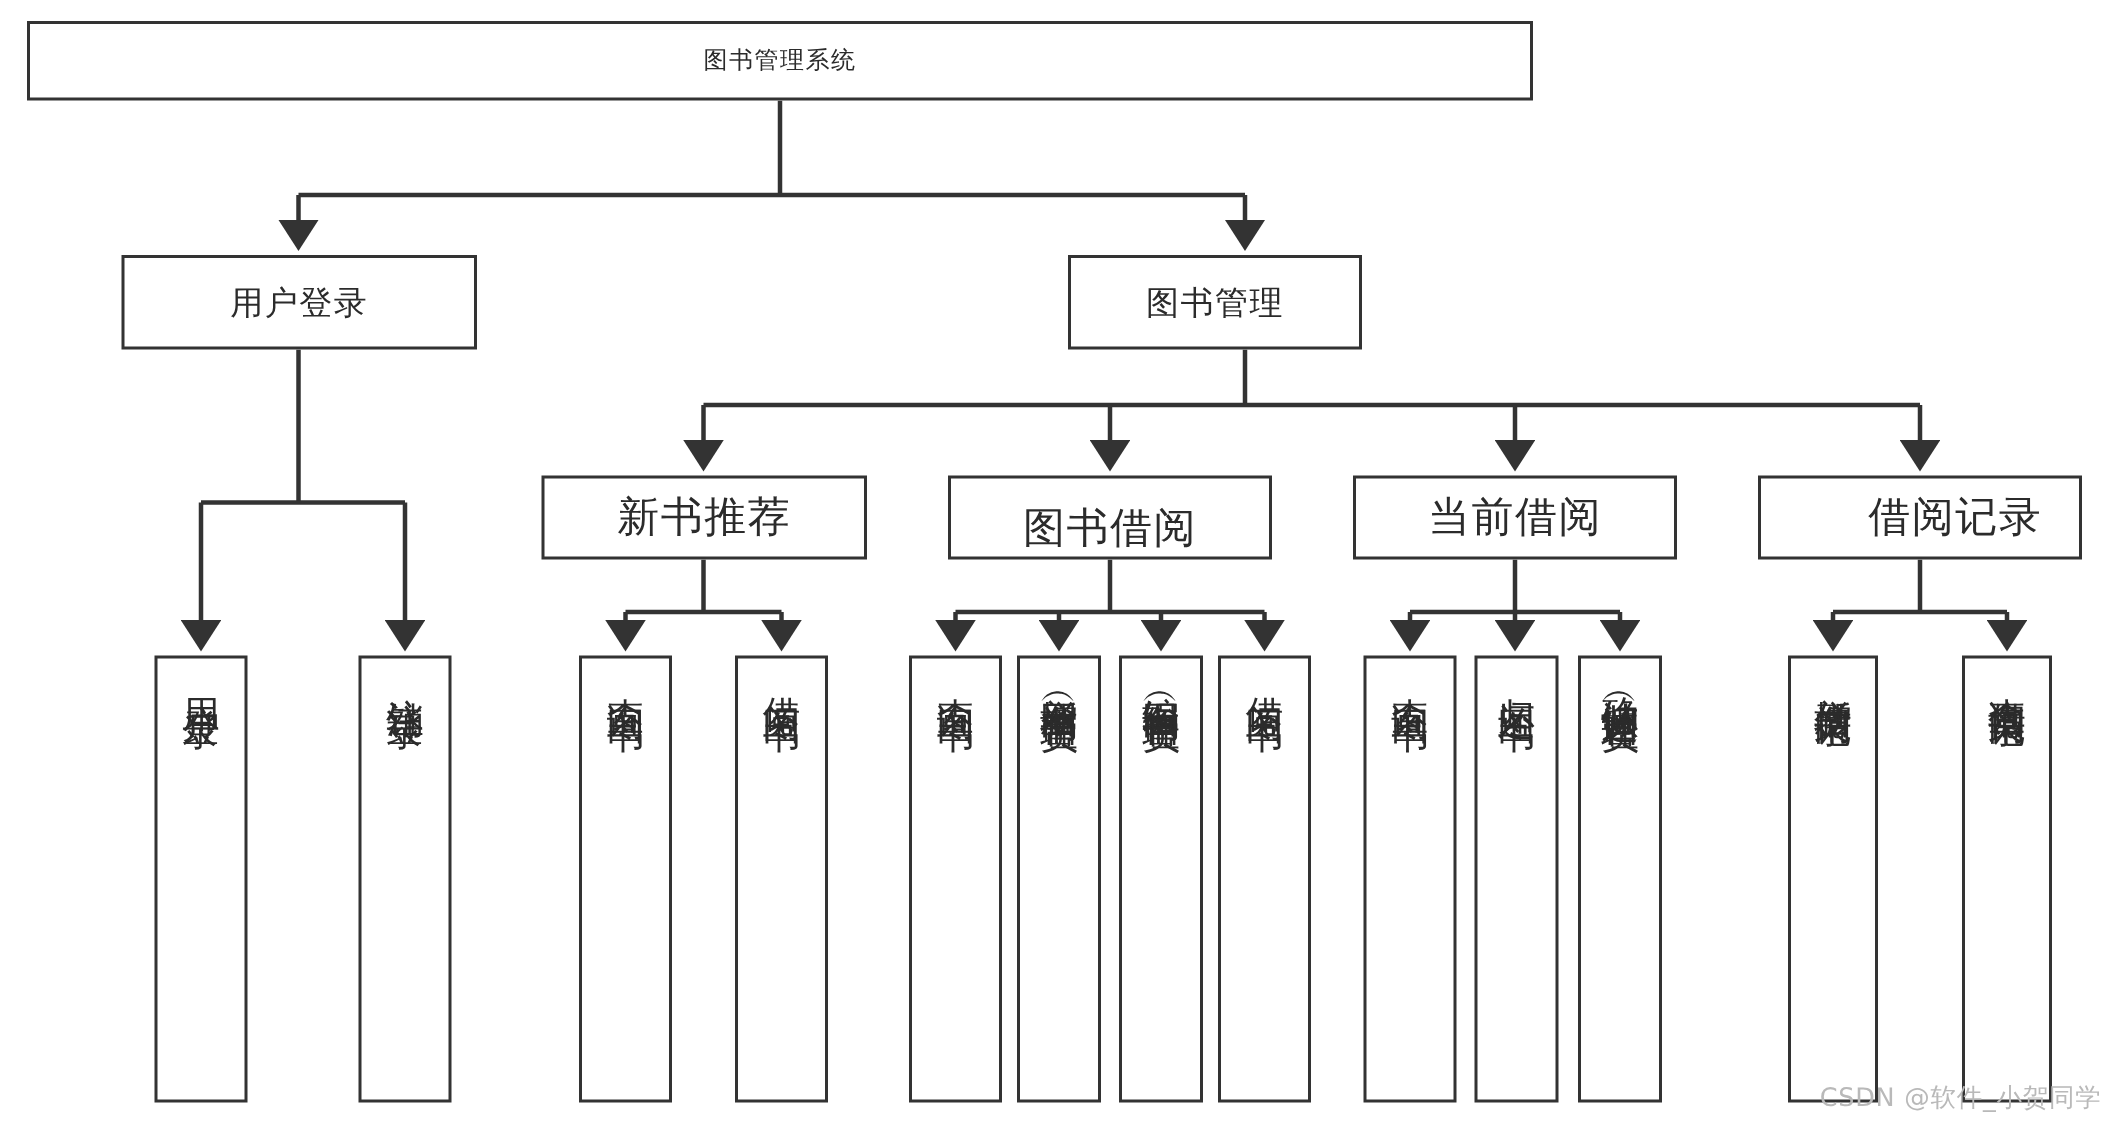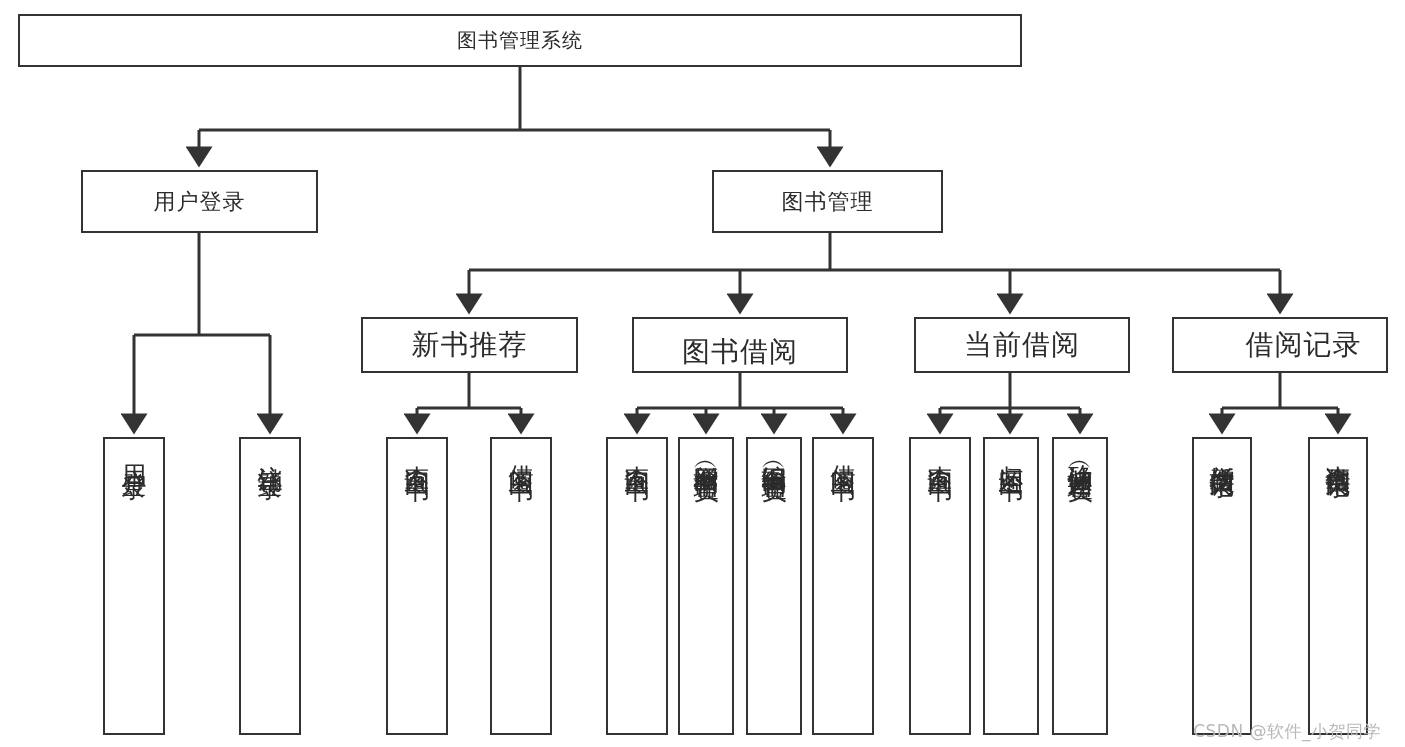--- a/index.html
+++ b/index.html
@@ -29,21 +29,21 @@
     align-items:center;
     justify-content:center;
     color:#2b2b2b;
   }
   .node .label{
     display:block;
     text-align:center;
     letter-spacing:1px;
     white-space:nowrap;
   }
-  .node-root .label{font-size:20px;}
+  .node-root .label{font-size:16px;}
   .node-l1 .label{font-size:22px;}
   .node-l2 .label{font-size:28px;}
   .node-leaf{
     align-items:flex-start;
     justify-content:center;
     padding-top:6px;
   }
   .node-leaf .label{
     writing-mode:vertical-rl;
     text-orientation:upright;
@@ -51,21 +51,21 @@
     line-height:1.08;
     letter-spacing:4px;
     white-space:nowrap;
   }
   .node-leaf.tall .label{
     font-size:25px;
     letter-spacing:2px;
   }
   .watermark{
     position:absolute;
-    right:24px;bottom:4px;
+    right:4px;bottom:4px;
     font-size:17px;
     color:#b9b9b9;
     letter-spacing:0.5px;
     white-space:nowrap;
     font-family:"DejaVu Sans","Liberation Sans",sans-serif;
   }
 </style>
 </head>
 <body>
 
@@ -121,31 +121,31 @@
     </g>
   </svg>
 
   <div class="node node-root" style="left:18px;top:14px;width:1004px;height:53px;">
     <span class="label">图书管理系统</span>
   </div>
 
   <div class="node node-l1" style="left:81px;top:170px;width:237px;height:63px;">
     <span class="label">用户登录</span>
   </div>
-  <div class="node node-l1" style="left:712px;top:170px;width:231px;height:63px;">
+  <div class="node node-l1" style="left:712px;top:170px;width:196px;height:63px;">
     <span class="label">图书管理</span>
   </div>
 
   <div class="node node-l2" style="left:361px;top:317px;width:217px;height:56px;">
     <span class="label">新书推荐</span>
   </div>
   <div class="node node-l2" style="left:632px;top:317px;width:216px;height:56px;align-items:flex-end;">
     <span class="label">图书借阅</span>
   </div>
-  <div class="node node-l2" style="left:902px;top:317px;width:216px;height:56px;margin-left:12px;">
+  <div class="node node-l2" style="left:902px;top:317px;width:216px;height:56px;">
     <span class="label">当前借阅</span>
   </div>
   <div class="node node-l2" style="left:1172px;top:317px;width:216px;height:56px;padding-left:47px;">
     <span class="label">借阅记录</span>
   </div>
 
   <div class="node node-leaf" style="left:103px;top:437px;width:62px;height:298px;">
     <span class="label">用户登录</span>
   </div>
   <div class="node node-leaf" style="left:239px;top:437px;width:62px;height:298px;">

